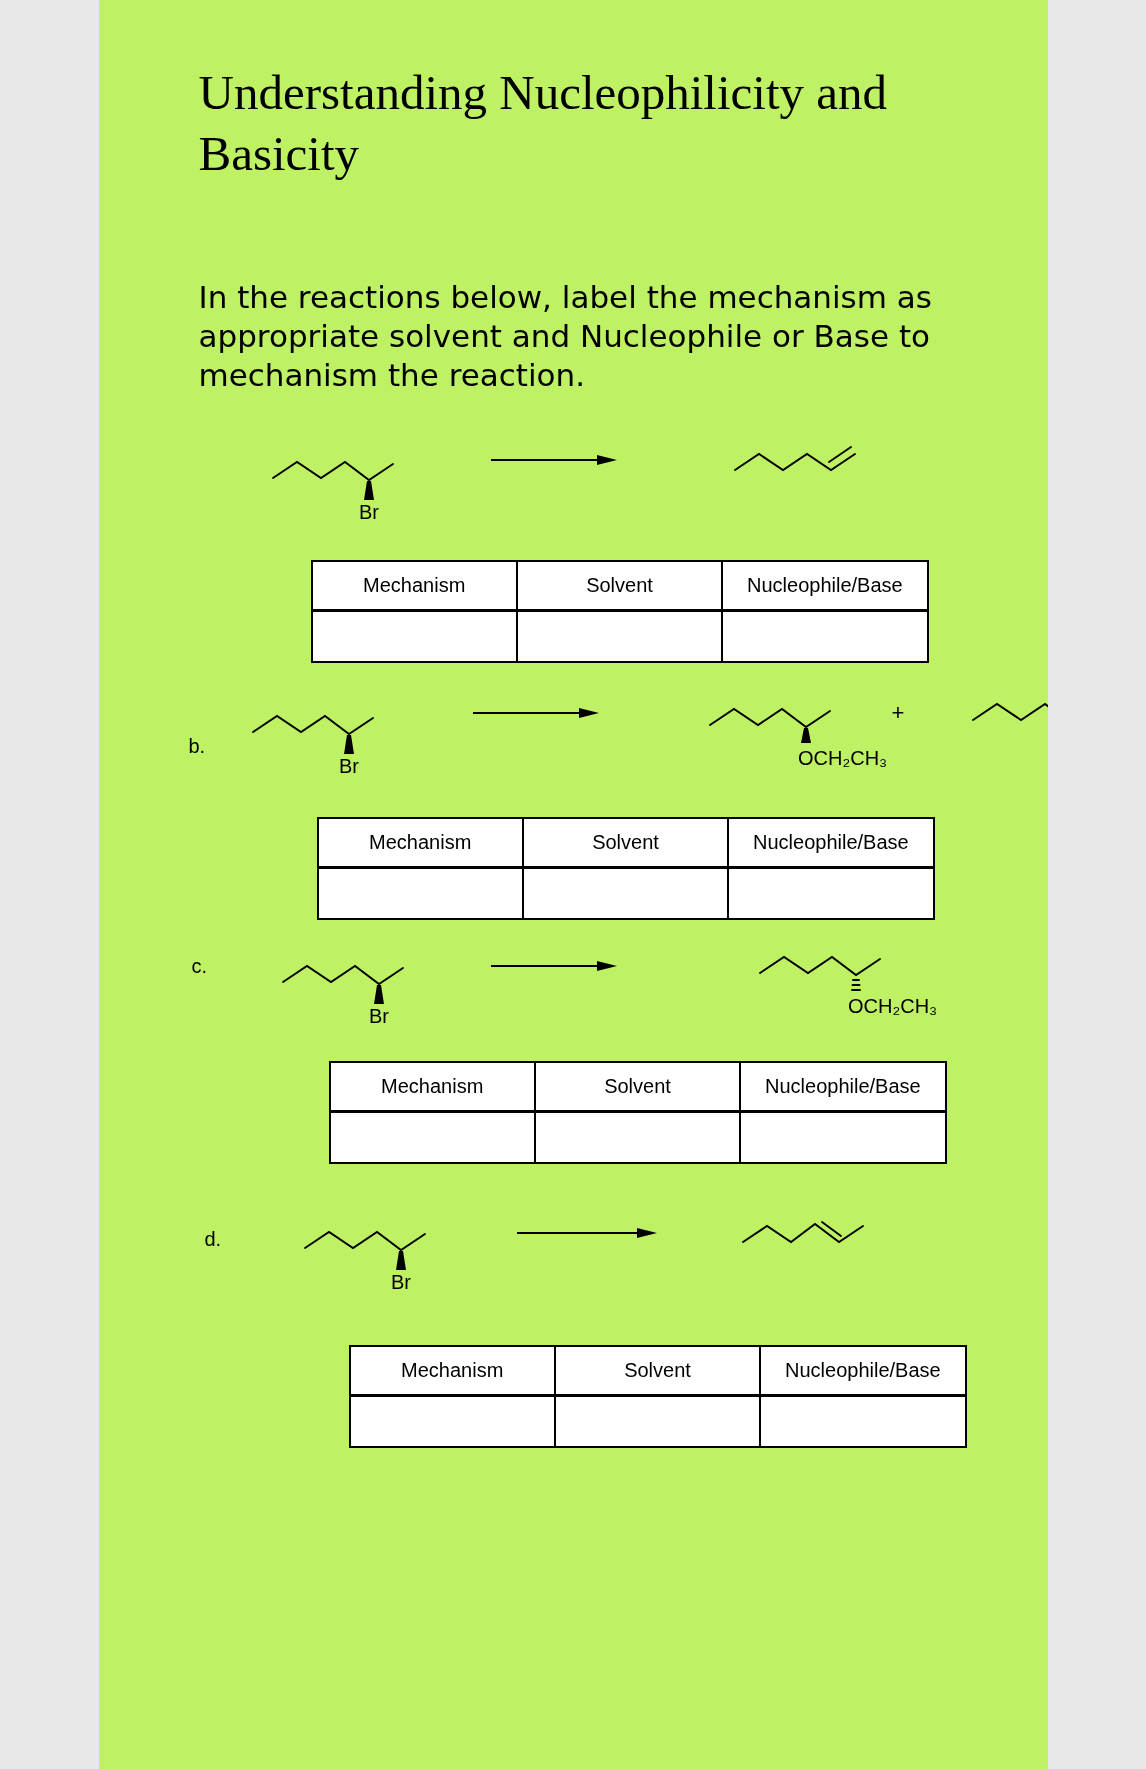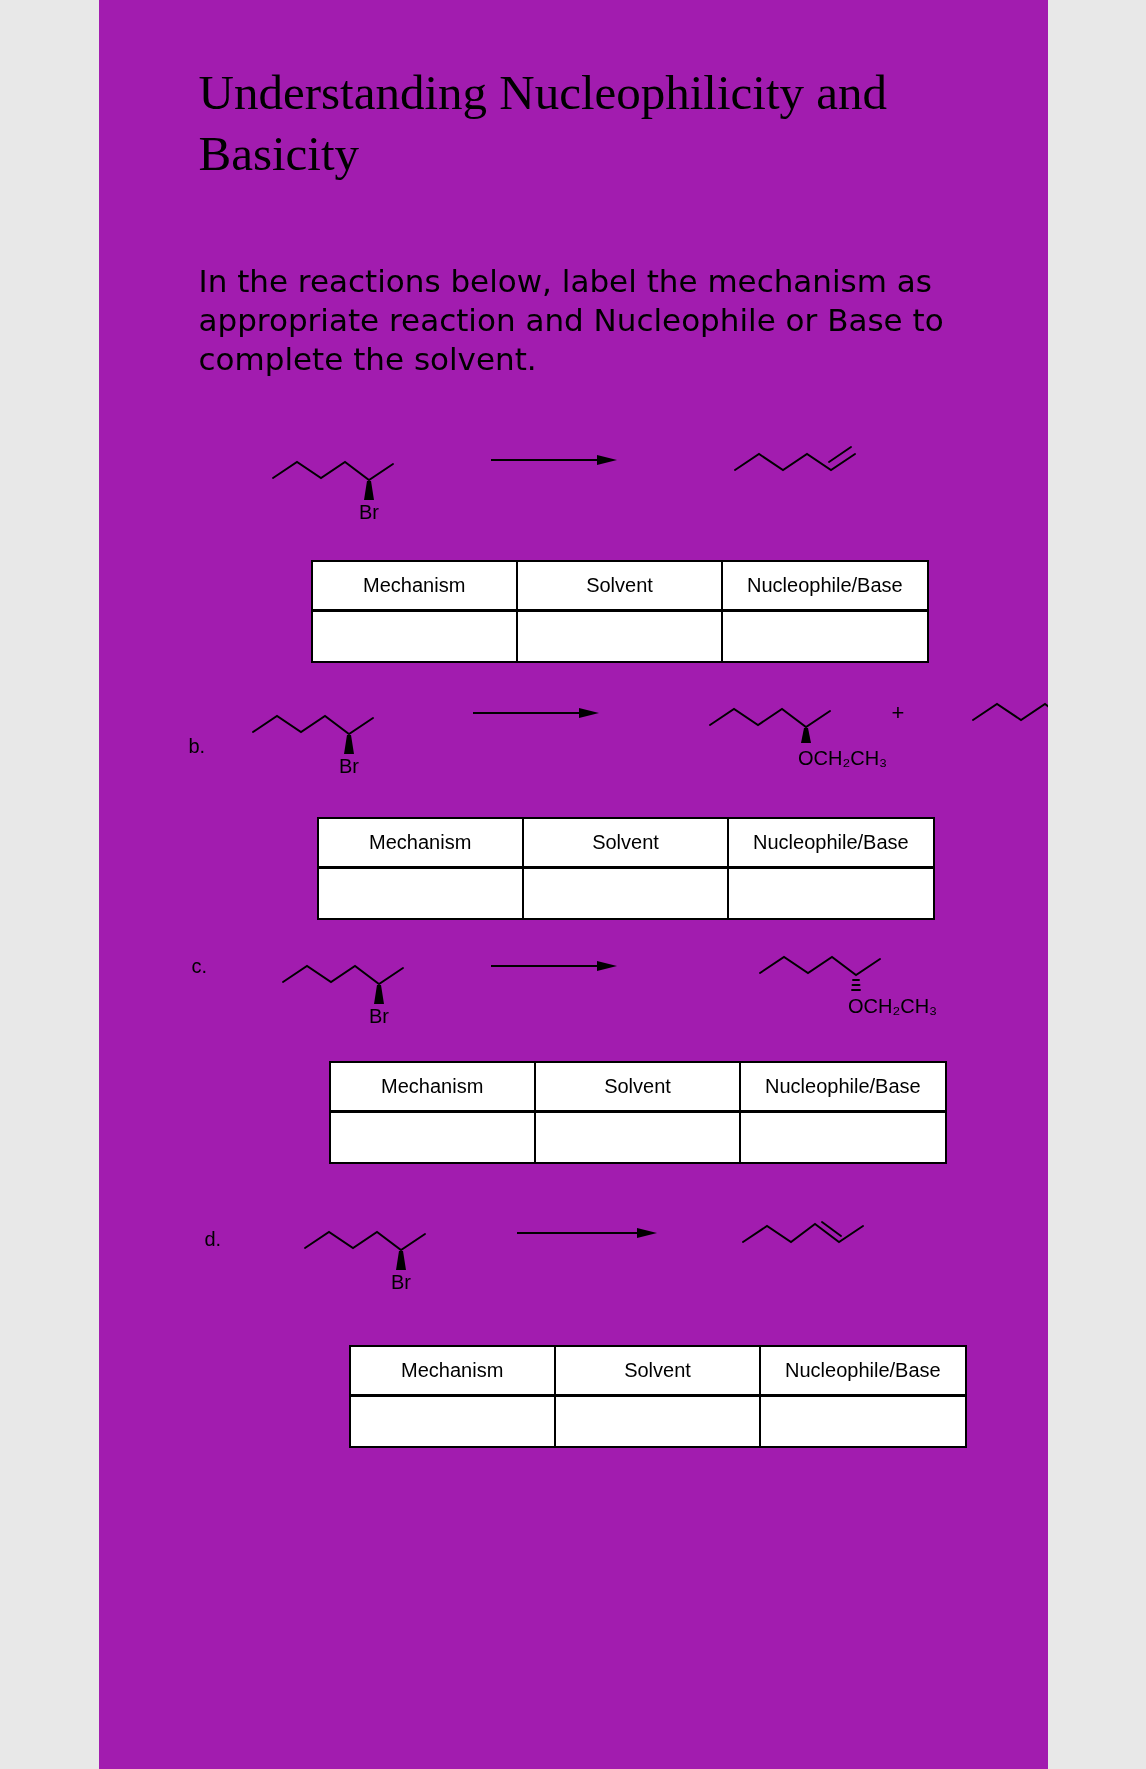--- a/index.html
+++ b/index.html
@@ -1,32 +1,32 @@
 <!DOCTYPE html>
 <html><head>
 <meta charset="utf-8">
 <style>
   html,body{margin:0;padding:0;background:#e8e8e8;}
   .page{
     position:relative;
     width:949px;height:1769px;
-    background:#a21caf;
+    background:#bef264;
     margin:0 auto;
     overflow:hidden;
     font-family:"DejaVu Sans",sans-serif;
     color:#000;
   }
   .title{
     position:absolute;left:100px;top:62px;width:840px;
     font-family:"Liberation Serif",serif;
     font-size:49px;line-height:61px;font-weight:400;
     letter-spacing:0px;color:#000;
   }
   .instructions{
-    position:absolute;left:100px;top:262px;
+    position:absolute;left:100px;top:278px;
     font-family:"DejaVu Sans",sans-serif;
     font-size:31px;line-height:39px;color:#000;
   }
   .instructions div{white-space:nowrap;}
   .rxn-label{
     position:absolute;
     font-family:"Liberation Sans","DejaVu Sans",sans-serif;
     font-size:20px;color:#000;
   }
   .plus{
@@ -66,22 +66,22 @@
 </style>
 </head>
 <body>
 
 <div class="page">
 
   <div class="title">Understanding Nucleophilicity and Basicity</div>
 
   <div class="instructions">
     <div>In the reactions below, label the mechanism as</div>
-    <div>appropriate reaction and Nucleophile or Base to</div>
-    <div>complete the solvent.</div>
+    <div>appropriate solvent and Nucleophile or Base to</div>
+    <div>mechanism the reaction.</div>
   </div>
 
   <svg class="mol" style="left:168px;top:438px;" width="150" height="88" viewBox="0 0 150 88">
     <polyline points="6,40 30,24 54,40 78,24 102,42 126,26"></polyline>
     <polygon points="100,43 104,43 107,62 97,62"></polygon>
     <text x="102" y="81" text-anchor="middle">Br</text>
   </svg>
 
   <svg class="arrow" style="left:392px;top:452px;" width="126" height="16" viewBox="0 0 126 16">
     <line x1="0" y1="8" x2="110" y2="8"></line>

